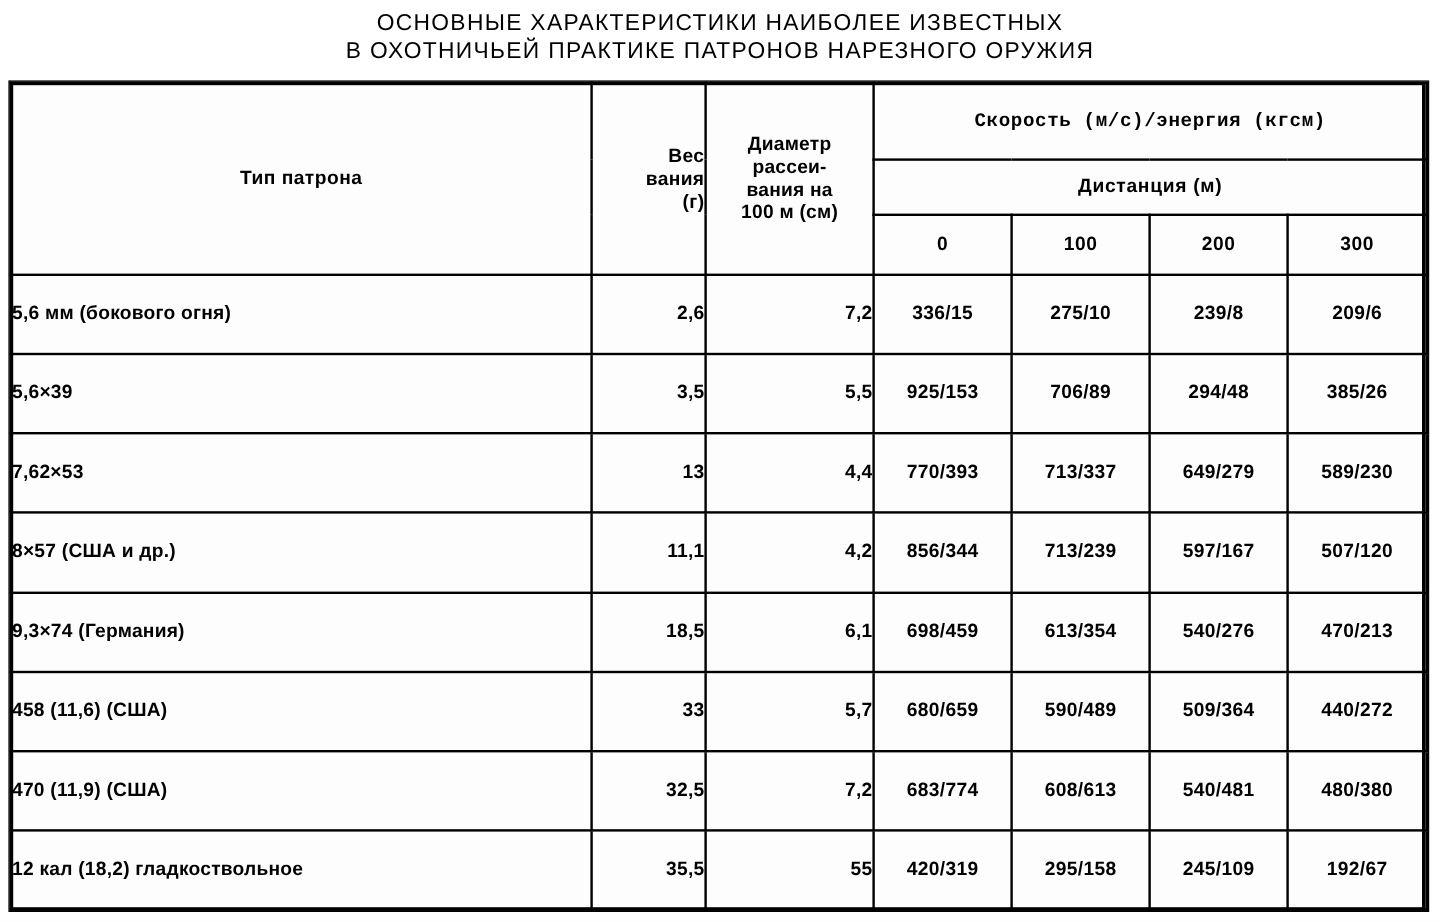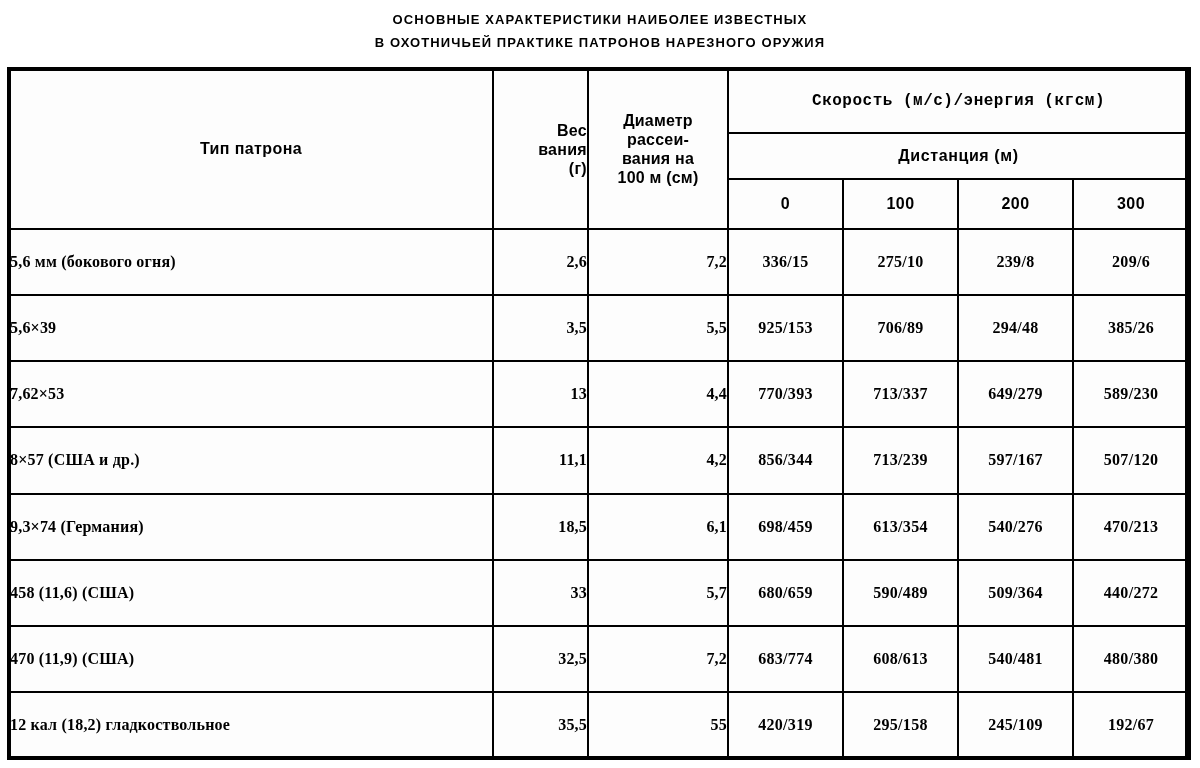--- a/index.html
+++ b/index.html
@@ -25,22 +25,22 @@
 
   
   .title-block {
     position: absolute;
     left: 0;
     top: 8px;
     width: 1200px;
     text-align: center;
   }
   .title-line {
-    font-size: 13px;
-    font-weight: bold;
+    font-size: 19px;
+    font-weight: normal;
     letter-spacing: 1.1px;
     line-height: 23px;
     white-space: nowrap;
   }
 
   
   .table-wrap {
     position: absolute;
     left: 8px;
     top: 68px;
@@ -118,21 +118,20 @@
     font-size: 16.5px;
     letter-spacing: 0.5px;
     height: 48px;
   }
 
   
   tbody td {
     height: 62px;
     font-size: 16px;
     letter-spacing: 0.2px;
-    font-family: Liberation Serif, serif;
   }
   td.cell-type {
     text-align: left;
     padding-left: 10px;
     vertical-align: middle;
   }
   td.cell-num {
     text-align: right;
     vertical-align: middle;
   }

